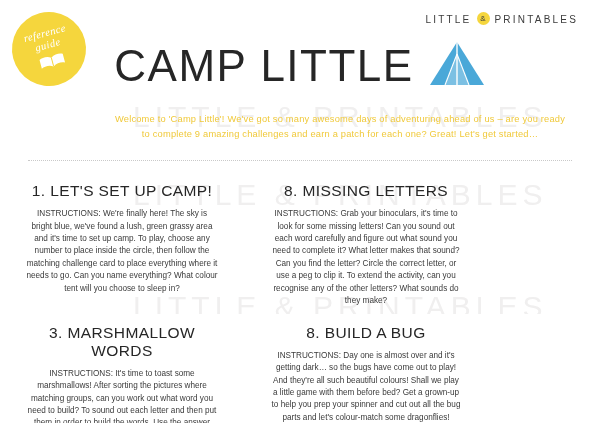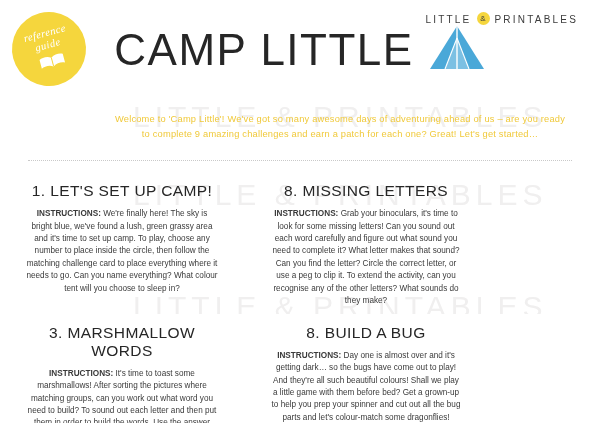--- a/index.html
+++ b/index.html
@@ -100,21 +100,21 @@
     font-style: italic;
   }
   .badge-icon {
     margin-top: 3px;
   }
 
   
   .title-row {
     position: absolute;
     left: 0;
-    top: 24px;
+    top: 40px;
     width: 600px;
     display: flex;
     align-items: center;
     justify-content: center;
     gap: 14px;
   }
   .title {
     font-size: 44px;
     letter-spacing: 1.5px;
     color: #262626;
@@ -168,21 +168,21 @@
     margin: 0 0 8px 0;
     font-weight: normal;
   }
   .cell-body {
     font-size: 8.2px;
     line-height: 12.4px;
     color: #3a3a3a;
     text-align: center;
   }
   .cell-body b {
-    font-weight: bold;
+    font-weight: normal;
   }
   .cell-row2 {
   }
 </style>
 </head>
 <body>
 
 <div class="watermark">
   <div class="wm-line wm1">LITTLE &amp; PRINTABLES</div>
   <div class="wm-line wm2">LITTLE &amp; PRINTABLES</div>

